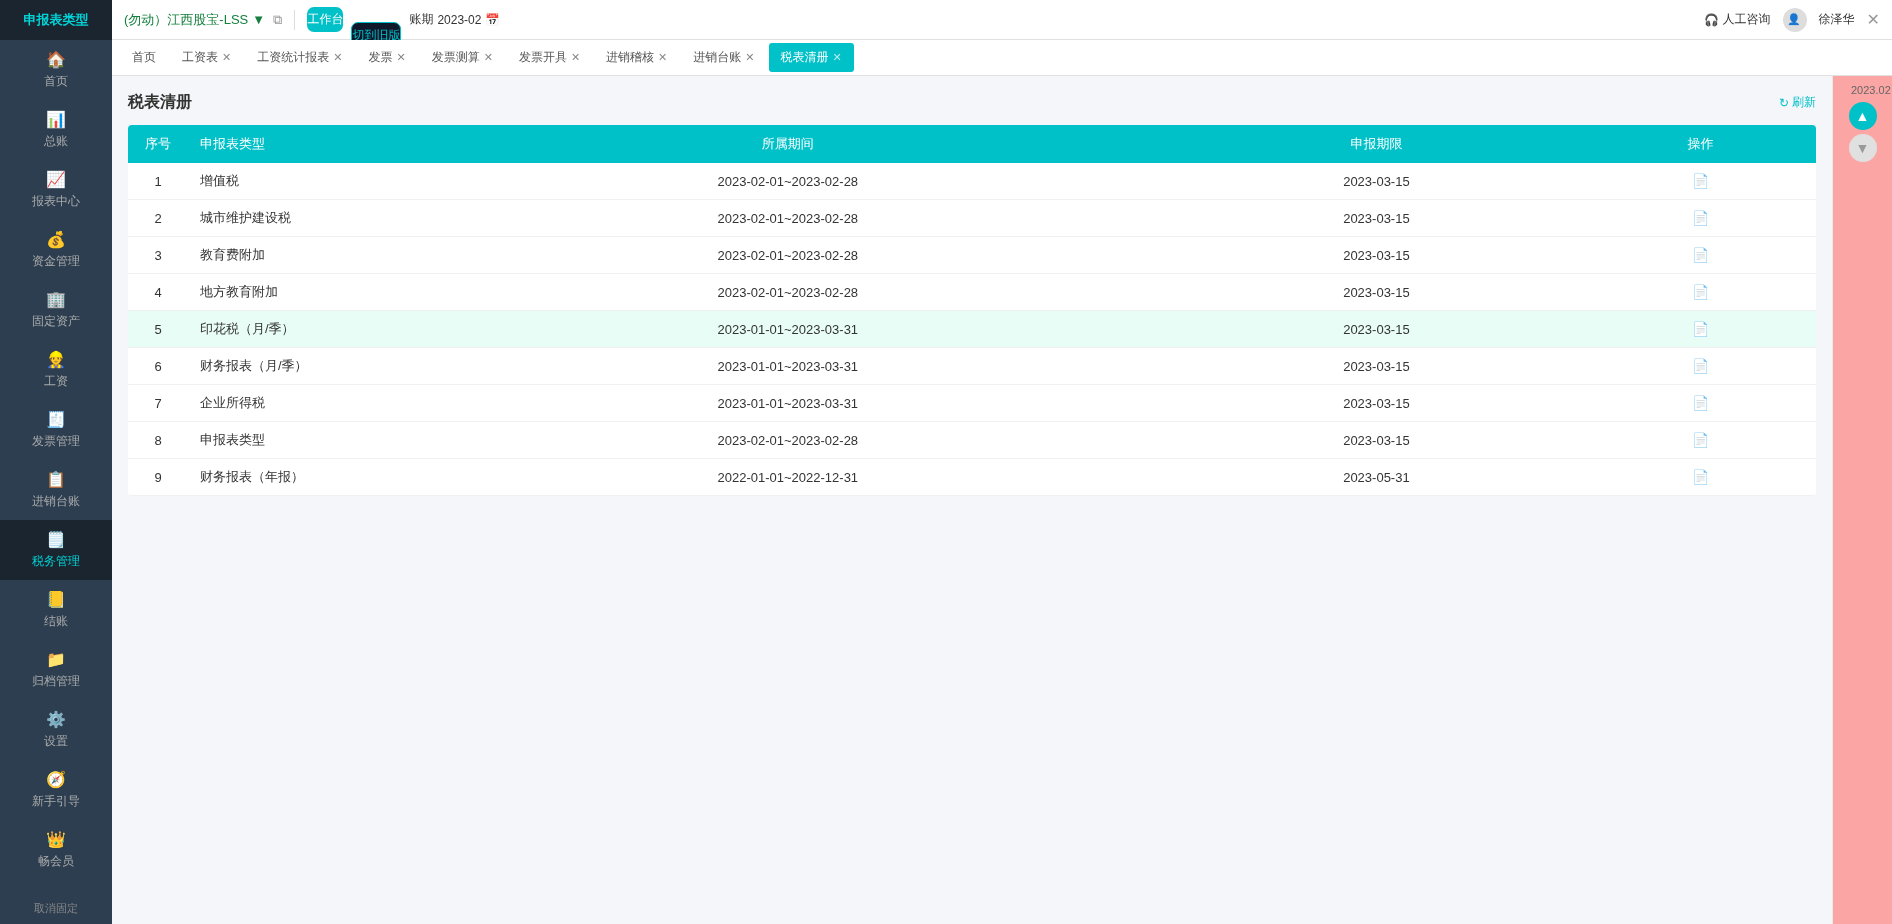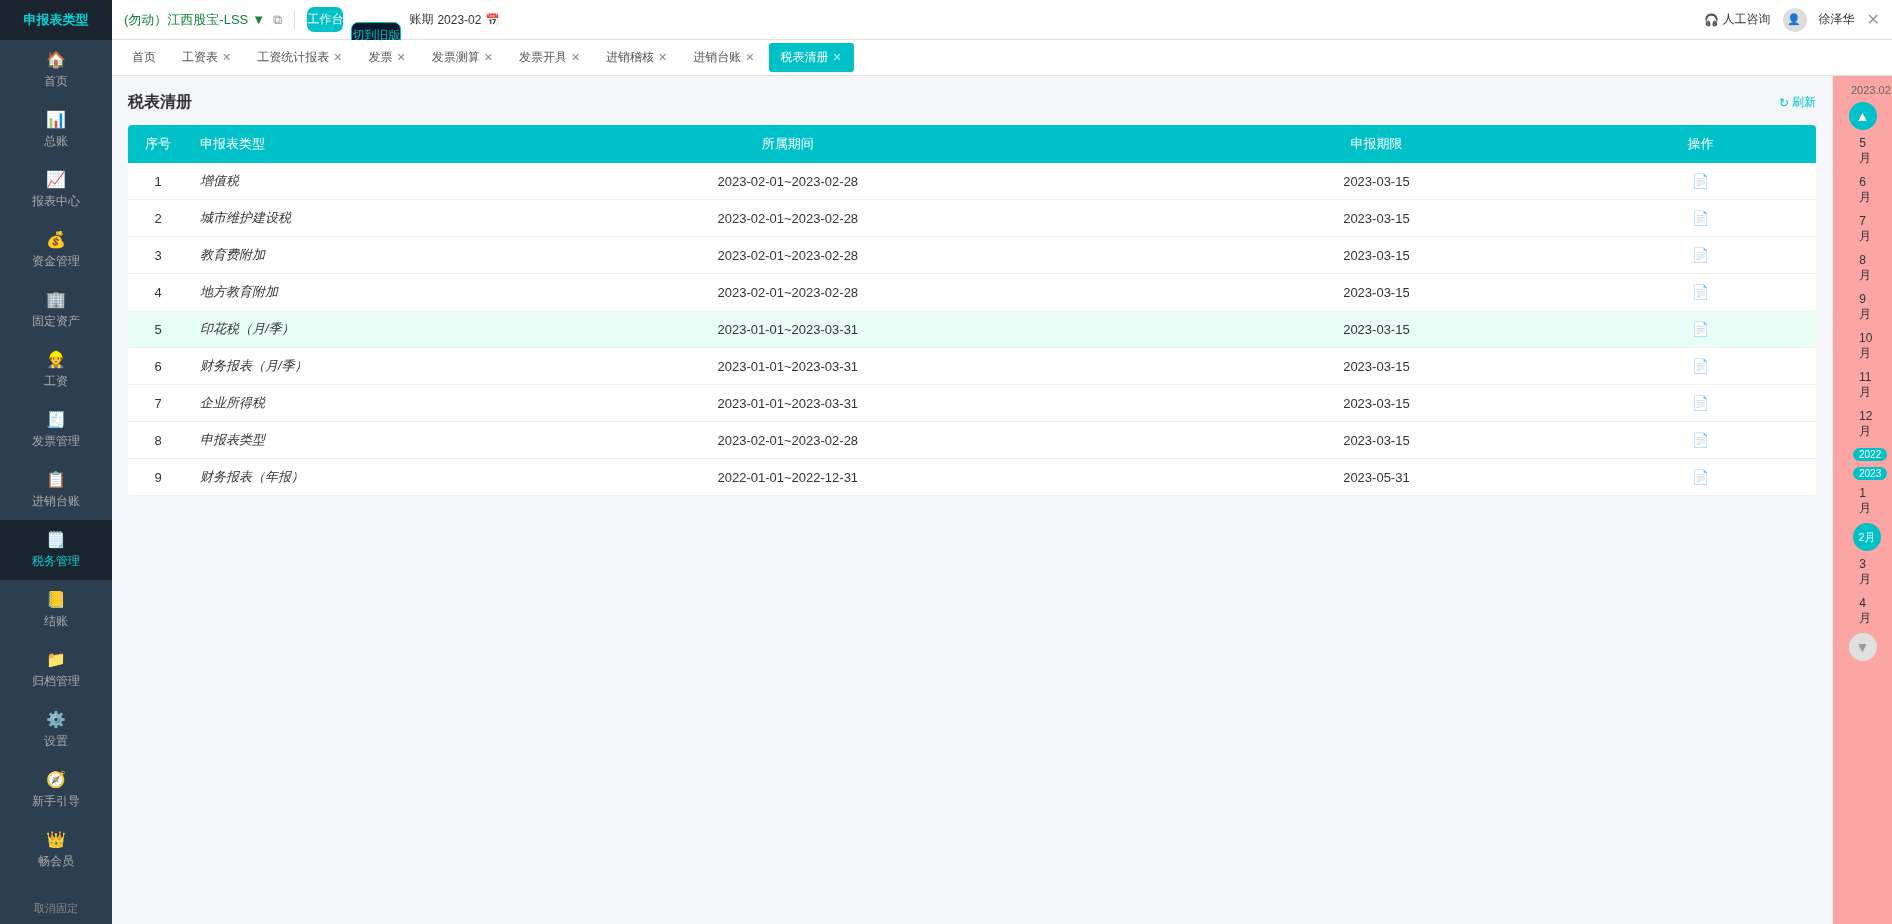--- a/index.html
+++ b/index.html
@@ -145,21 +145,21 @@
 
     
     .data-table { width: 100%; border-collapse: collapse; background: #fff; border-radius: 4px; overflow: hidden; }
     .data-table thead tr { background: #00c0c8; color: #fff; padding-left: 12px; }
     .data-table thead th { padding: 10px 12px; text-align: center; font-size: 13px; font-weight: normal; }
     .data-table thead th:first-child { width: 60px; }
     .data-table thead th:nth-child(2) { text-align: left; width: 220px; }
     .data-table tbody tr { border-bottom: 1px solid #f0f0f0; }
     .data-table tbody tr.highlighted { background: #e8fdf5; }
     .data-table tbody td { padding: 9px 12px; text-align: center; font-size: 13px; color: #333; }
-    .data-table tbody td:nth-child(2) { text-align: left; font-style: italic; }
+    .data-table tbody td:nth-child(2) { text-align: left; }
     .data-table tbody td:nth-child(3), .data-table tbody td:nth-child(4) { color: #333; }
     .op-icon { cursor: pointer; color: #999; font-size: 14px; }
 
     
     .date-panel {
       width: 60px;
       background: #fca5a5;
       border-left: 1px solid #e8e8e8;
       display: flex;
       flex-direction: column;
@@ -433,37 +433,17 @@
     <td><span class="op-icon">📄</span></td>
   </tr>
           </tbody>
       </table>
     </div>
 
     <div class="date-panel">
       <div class="date-panel-header">2023.02</div>
       <div class="date-panel-up">▲</div>
 
-      <div class="date-panel-row">
-        <div class="date-month">5月</div>
-        <div class="date-month">6月</div>
-        <div class="date-month">7月</div>
-        <div class="date-month">8月</div>
-        <div class="date-month">9月</div>
-        <div class="date-month">10月</div>
-        <div class="date-month">11月</div>
-        <div class="date-month">12月</div>
-        <div style="margin:2px auto;display:inline-block;">
-          <span style="background:#00c0c8;color:#fff;font-size:10px;padding:1px 6px;border-radius:10px;">2022</span>
-        </div>
-        <div style="margin:2px auto;display:inline-block;">
-          <span style="background:#00c0c8;color:#fff;font-size:10px;padding:1px 6px;border-radius:10px;">2023</span>
-        </div>
-        <div class="date-month">1月</div>
-        <div style="width:28px;height:28px;background:#00c0c8;border-radius:50%;display:flex;align-items:center;justify-content:center;color:#fff;font-size:11px;margin:2px auto;cursor:pointer;">2月</div>
-        <div class="date-month">3月</div>
-        <div class="date-month">4月</div>
-      </div>
 
       <div class="date-panel-down">▼</div>
     </div>
   </div>
 </div>
 
 </body></html>

